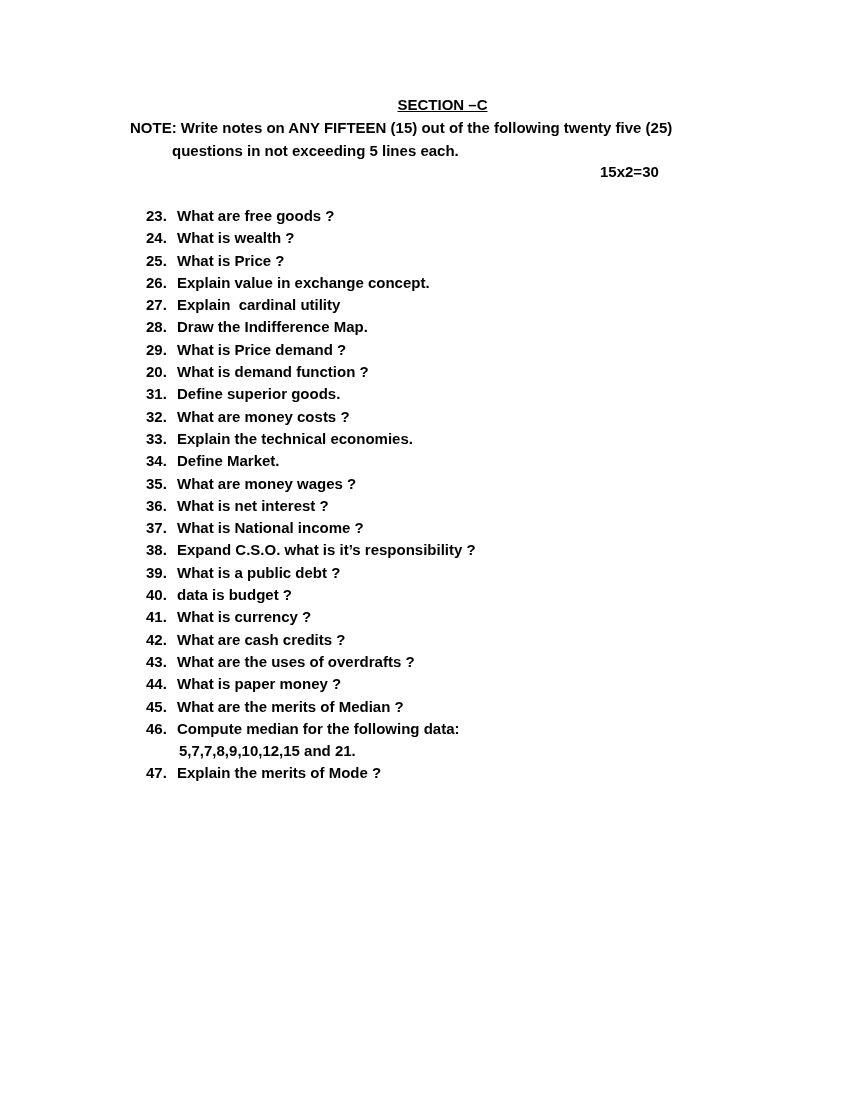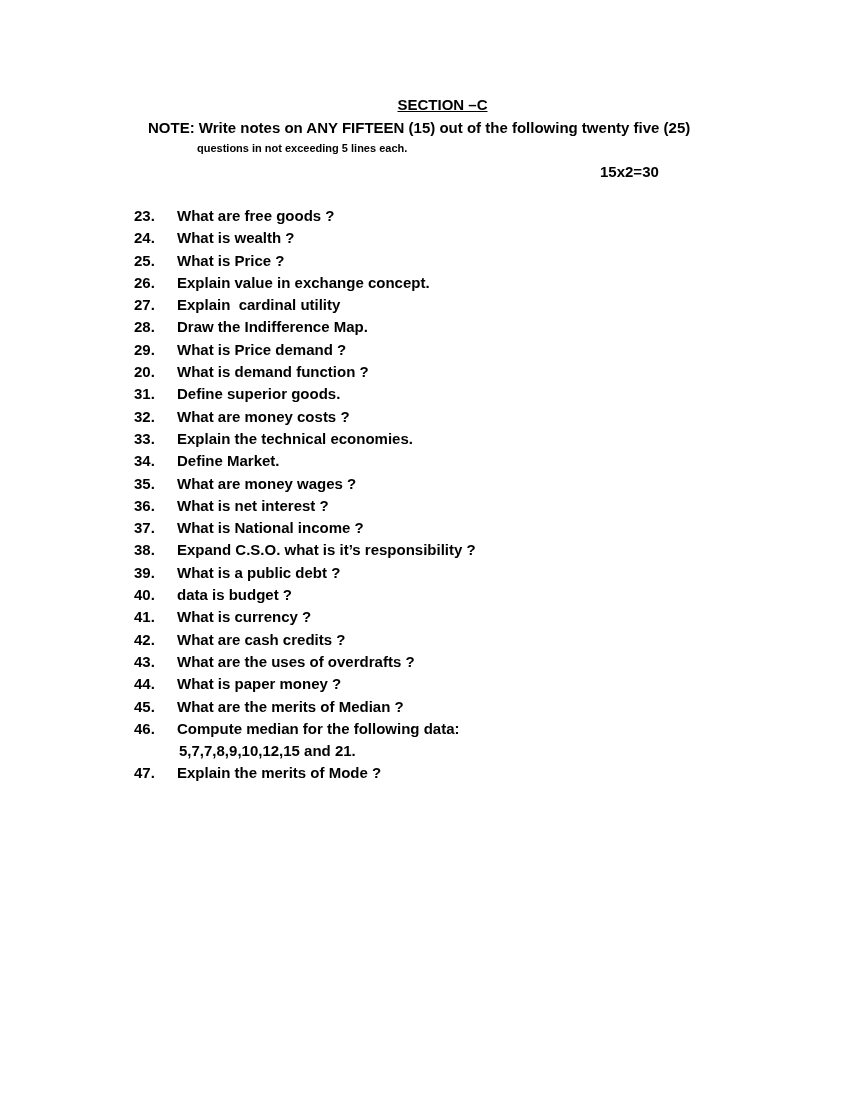--- a/index.html
+++ b/index.html
@@ -5,26 +5,26 @@
     html, body { margin: 0; padding: 0; background: #ffffff; }
     body {
       width: 850px; height: 1100px; position: relative; overflow: hidden;
       font-family: "Liberation Sans", "DejaVu Sans", sans-serif;
       color: #000000; font-weight: bold;
     }
     .section-title {
       position: absolute; top: 96px; left: 0; width: 885px; text-align: center;
       font-size: 15px; text-decoration: underline;
     }
-    .note-line1 { position: absolute; top: 119px; left: 130px; font-size: 15px; white-space: nowrap; margin-left: 18px; }
-    .note-line2 { position: absolute; top: 142px; left: 197px; font-size: 11px; white-space: nowrap; }
+    .note-line1 { position: absolute; top: 119px; left: 130px; font-size: 15px; white-space: nowrap; }
+    .note-line2 { position: absolute; top: 142px; left: 172px; font-size: 15px; white-space: nowrap; }
     .marks { position: absolute; top: 163px; left: 600px; width: 110px; font-size: 15px; }
     .qlist { position: absolute; top: 207px; left: 130px; }
     .q { position: relative; height: 22.3px; font-size: 15px; white-space: nowrap; }
-    .q .num { position: absolute; left: 4px; top: 0; }
+    .q .num { position: absolute; left: 16px; top: 0; }
     .q .text { position: absolute; left: 47px; top: 0; }
     .q.cont .text { left: 49px; }
   </style>
 </head>
 <body>
 
 <div class="section-title">SECTION –C</div>
 <div class="note-line1">NOTE: Write notes on ANY FIFTEEN (15) out of the following twenty five (25)</div>
 <div class="note-line2">questions in not exceeding 5 lines each.</div>
 <div class="marks">15x2=30</div>

